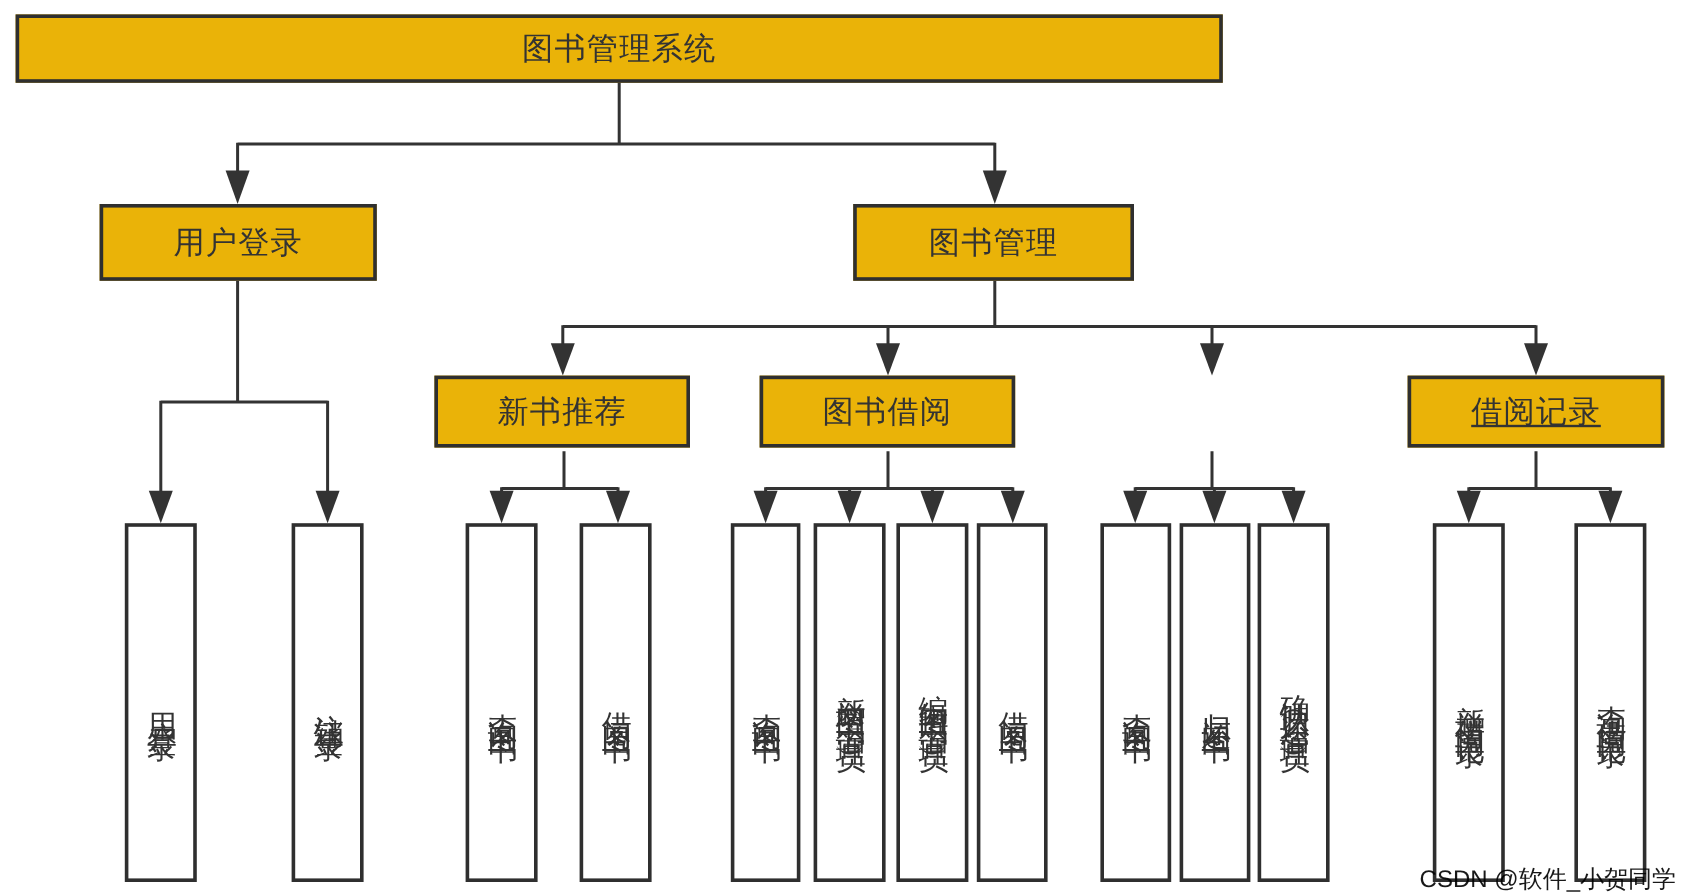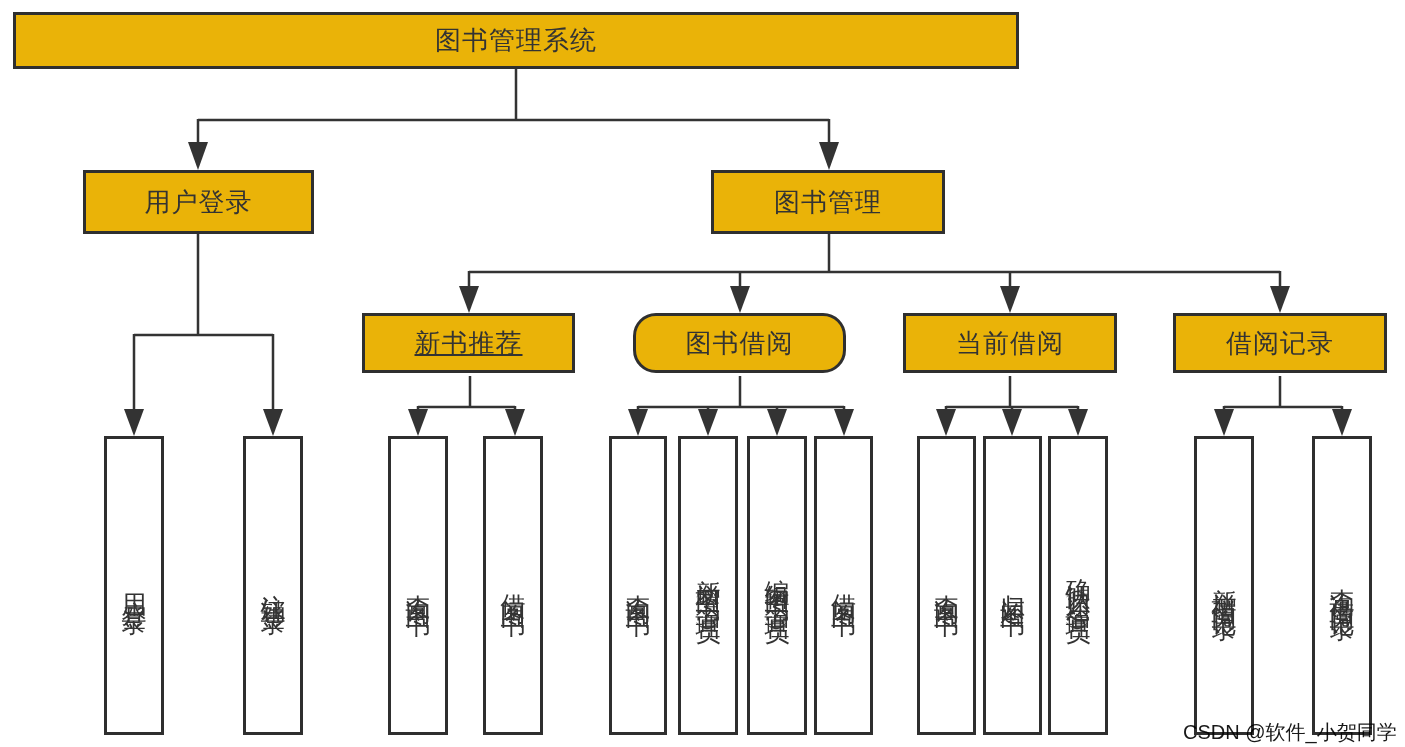--- a/index.html
+++ b/index.html
@@ -124,24 +124,23 @@
       <polygon points="1214,409 1234,409 1224,436"></polygon>
       <polygon points="1332,409 1352,409 1342,436"></polygon>
     </g>
   </svg>
 
   <div class="hnode" style="left:13px; top:12px; width:1006px; height:57px;">图书管理系统</div>
 
   <div class="hnode" style="left:83px; top:170px; width:231px; height:64px;">用户登录</div>
   <div class="hnode" style="left:711px; top:170px; width:234px; height:64px;">图书管理</div>
 
-  <div class="hnode" style="left:362px; top:313px; width:213px; height:60px;text-decoration:underline;">新书推荐</div>
-  <div class="hnode" style="left:633px; top:313px; width:213px; height:60px;border-radius:23px;">图书借阅</div>
-  <div class="hnode" style="left:903px; top:313px; width:214px; height:60px;">当前借阅</div>
-  <div class="hnode" style="left:1173px; top:313px; width:214px; height:60px;">借阅记录</div>
+  <div class="hnode" style="left:362px; top:313px; width:213px; height:60px;">新书推荐</div>
+  <div class="hnode" style="left:633px; top:313px; width:213px; height:60px;">图书借阅</div>
+  <div class="hnode" style="left:1173px; top:313px; width:214px; height:60px;text-decoration:underline;">借阅记录</div>
 
   <div class="vnode" style="left:104px; width:60px;">
     <span class="vtext">用户登录</span>
   </div>
   <div class="vnode" style="left:243px; width:60px;">
     <span class="vtext">注销登录</span>
   </div>
 
   <div class="vnode" style="left:388px; width:60px;">
     <span class="vtext">查询图书</span>

